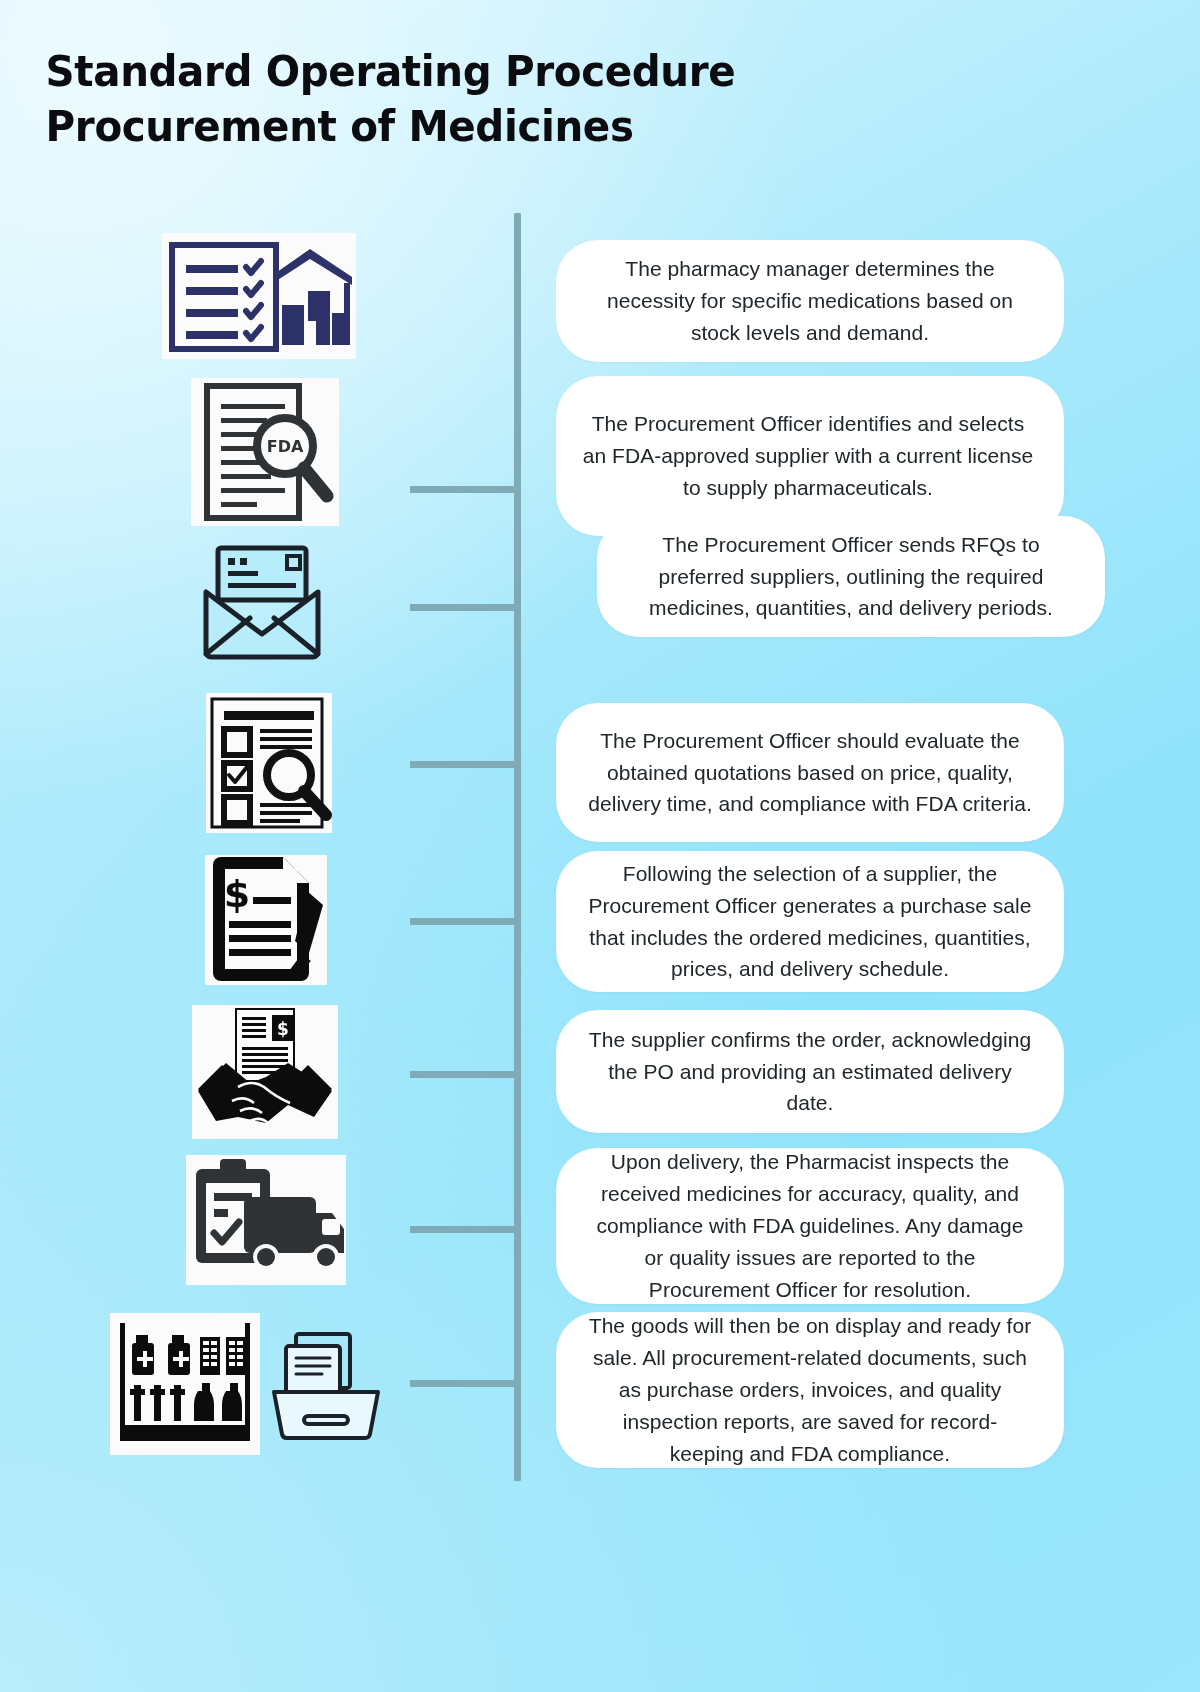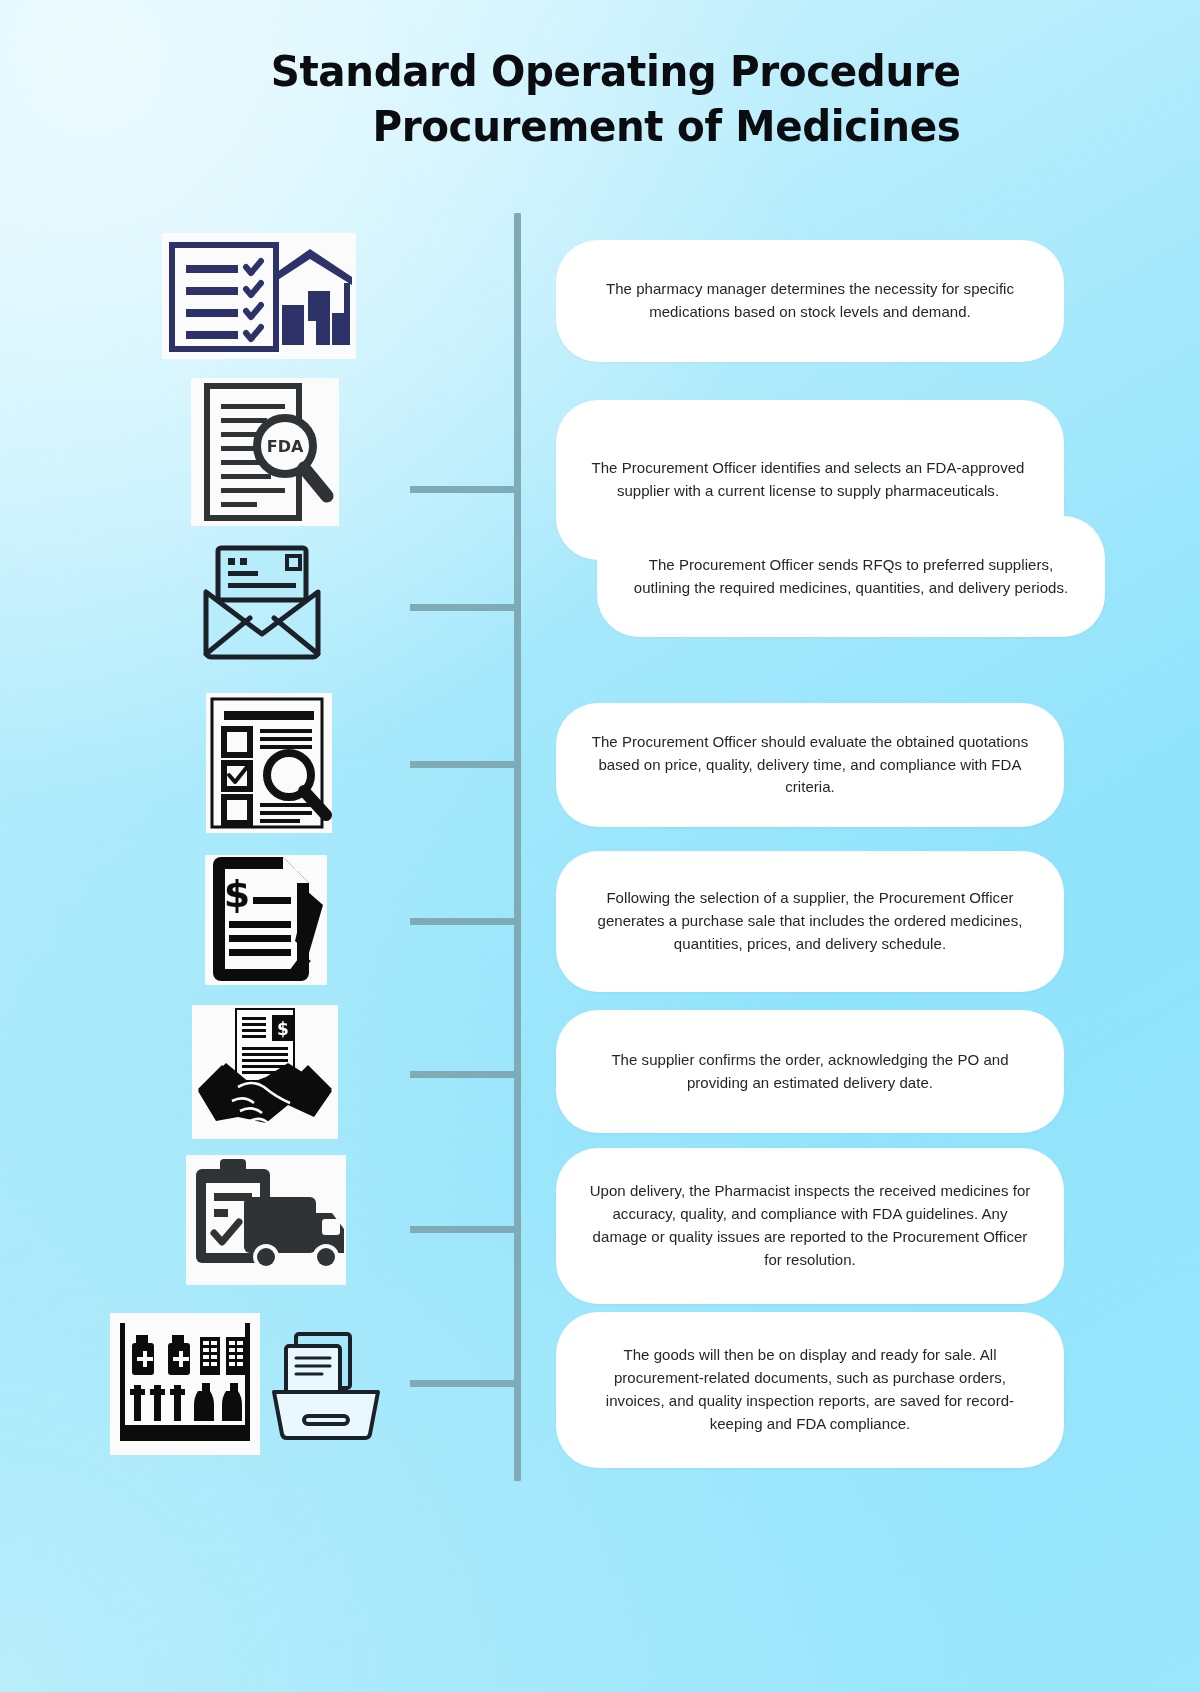--- a/index.html
+++ b/index.html
@@ -16,23 +16,23 @@
       radial-gradient(ellipse 120% 90% at 0% 100%, #b9edfb 0%, rgba(185,237,251,0) 70%),
       linear-gradient(150deg, #d9f5fd 0%, #a8e9fc 38%, #8fe3fb 62%, #9ae6fc 100%);
     overflow: hidden;
     position: relative;
   }
 
   
   .title-block {
     position: absolute;
     top: 44px;
-    left: 4px;
+    left: 16px;
     width: 986px;
-    text-align: right;
+    text-align: left;
   }
   .title-line {
     font-family: "DejaVu Sans", sans-serif;
     font-weight: 700;
     font-size: 43px;
     line-height: 1.27;
     letter-spacing: -0.4px;
     color: #0b0c10;
     transform: scaleX(0.94);
     transform-origin: center;
@@ -73,21 +73,21 @@
     background: #ffffff;
     border-radius: 42px;
     display: flex;
     align-items: center;
     justify-content: center;
     padding: 16px 30px;
     box-shadow: 0 1px 3px rgba(0,0,0,0.04);
   }
   .card-text {
     font-family: "Liberation Sans", sans-serif;
-    font-size: 15px;
+    font-size: 21px;
     line-height: 1.52;
     color: #20272b;
     text-align: center;
     letter-spacing: 0.05px;
   }
 </style>
 </head>
 <body>
 
 <div class="title-block">
@@ -322,29 +322,29 @@
 
     <path d="M4 62 L108 62 L100 104 a5 5 0 0 1 -5 4 L17 108 a5 5 0 0 1 -5 -4 Z" fill="#e8f8fd" stroke="#1b2128" stroke-width="4" stroke-linejoin="round"></path>
     <rect x="34" y="86" width="44" height="8" rx="4" fill="none" stroke="#1b2128" stroke-width="4"></rect>
   </svg>
 </div>
 
 <div class="card" style="top:240px; height:122px;">
   <div class="card-text">The pharmacy manager determines the necessity for specific medications based on stock levels and demand.</div>
 </div>
 
-<div class="card" style="top:400px; height:160px;padding-left:26px;">
+<div class="card" style="top:376px; height:160px;padding-left:26px;">
   <div class="card-text">The Procurement Officer identifies and selects an FDA-approved supplier with a current license to supply pharmaceuticals.</div>
 </div>
 
 <div class="card" style="top:516px; height:121px;margin-left:41px;">
   <div class="card-text">The Procurement Officer sends RFQs to preferred suppliers, outlining the required medicines, quantities, and delivery periods.</div>
 </div>
 
-<div class="card" style="top:703px; height:124px;">
+<div class="card" style="top:703px; height:139px;">
   <div class="card-text">The Procurement Officer should evaluate the obtained quotations based on price, quality, delivery time, and compliance with FDA criteria.</div>
 </div>
 
 <div class="card" style="top:851px; height:141px;">
   <div class="card-text">Following the selection of a supplier, the Procurement Officer generates a purchase sale that includes the ordered medicines, quantities, prices, and delivery schedule.</div>
 </div>
 
 <div class="card" style="top:1010px; height:123px;">
   <div class="card-text">The supplier confirms the order, acknowledging the PO and providing an estimated delivery date.</div>
 </div>

